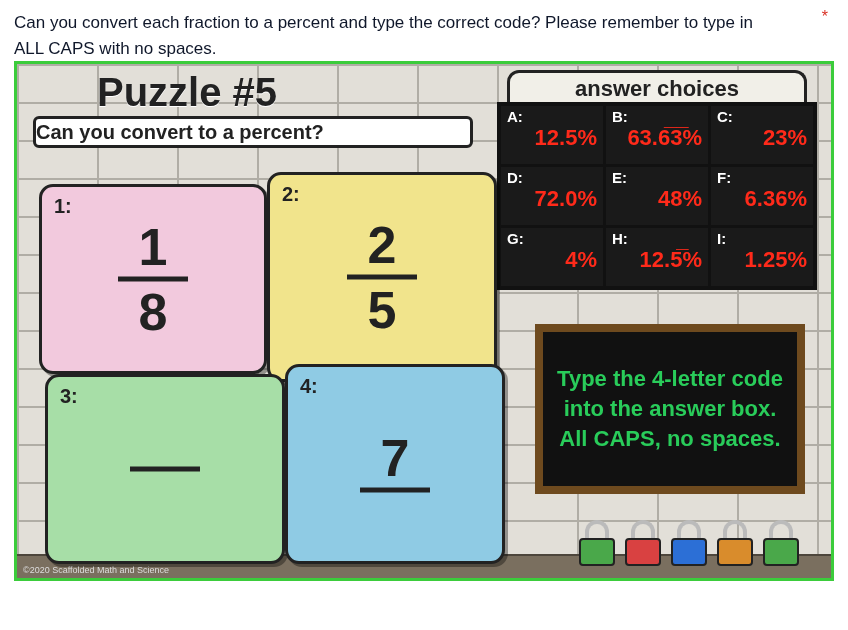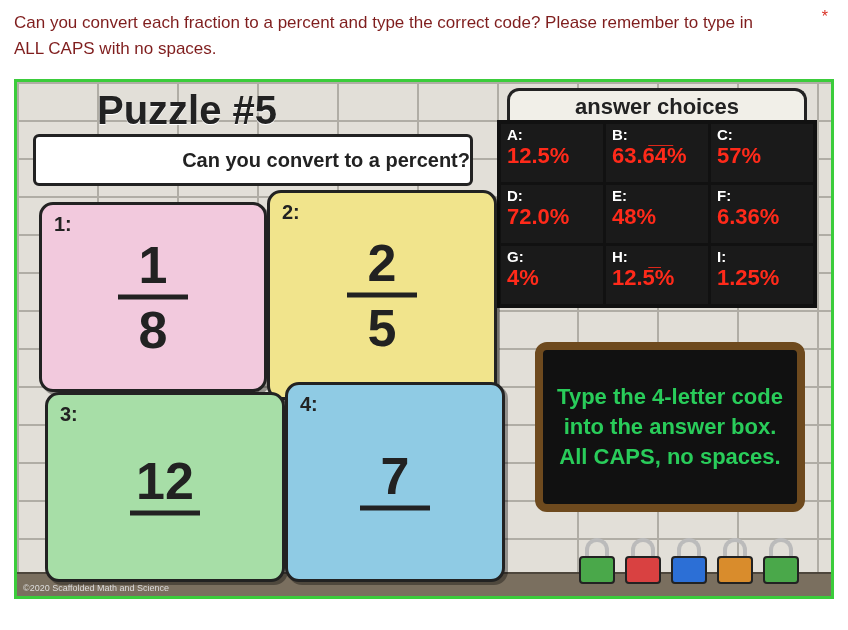--- a/index.html
+++ b/index.html
@@ -13,23 +13,22 @@
   }
   .asterisk {
     position: absolute;
     top: 8px;
     right: 20px;
     color: #d93025;
     font-size: 16px;
   }
   .question-text {
     font-size: 17px;
-    color: #7f1d1d;
+    color: #0f172a;
     line-height: 1.5;
-    margin-bottom: 18px;
     max-width: 760px;
   }
   .puzzle-container {
     border: 3px solid #3bcc3b;
     width: 820px;
     height: 520px;
     position: relative;
     background: #8b5cf6;
     overflow: hidden;
   }
@@ -61,27 +60,27 @@
     font-size: 40px;
     font-weight: bold;
     color: #222;
     text-shadow: 0 1px 0 #fff;
   }
   .subtitle-box {
     position: absolute;
     top: 52px;
     left: 16px;
     width: 440px;
-    height: 52px;
+    height: 32px;
     background: #fff;
     border: 3px solid #222;
     border-radius: 6px;
     display: flex;
     align-items: center;
-    justify-content: flex-end;
+    justify-content: flex-start;
     font-family: "Comic Sans MS", cursive, sans-serif;
     font-size: 20px;
     font-weight: bold;
     color: #222;
   }
   
   .answer-tab {
     position: absolute;
     top: 6px;
     right: 24px;
@@ -121,21 +120,21 @@
     font-family: "Comic Sans MS", cursive, sans-serif;
     font-size: 15px;
     font-weight: bold;
     color: #fff;
   }
   .answer-val {
     font-family: "Comic Sans MS", cursive, sans-serif;
     font-size: 22px;
     font-weight: bold;
     color: #ff2a1a;
-    text-align: left;
+    text-align: right;
     line-height: 1;
     margin-top: 2px;
     white-space: nowrap;
   }
   
   .card {
     position: absolute;
     border: 3px solid #222;
     border-radius: 14px;
     box-shadow: 3px 3px 0 rgba(0,0,0,.35);
@@ -175,21 +174,21 @@
   .card4 { top: 300px; left: 268px; width: 220px; height: 200px; background: #8fcbe4; z-index:4;}
   
   .blackboard {
     position: absolute;
     top: 260px;
     right: 26px;
     width: 270px;
     height: 170px;
     background: #111;
     border: 8px solid #6e4a1e;
-    border-radius: 12px;
+    border-radius: 0;
     display: flex;
     align-items: center;
     justify-content: center;
     text-align: center;
     padding: 8px;
   }
   .blackboard-text {
     font-family: "Comic Sans MS", cursive, sans-serif;
     font-size: 22px;
     font-weight: bold;
@@ -265,25 +264,25 @@
     <span>answer choices</span>
   </div>
 
   <div class="answer-grid">
     <div class="answer-cell">
       <span class="answer-letter">A:</span>
       <span class="answer-val">12.5%</span>
     </div>
     <div class="answer-cell">
       <span class="answer-letter">B:</span>
-      <span class="answer-val">63.6̅4̅%</span>
+      <span class="answer-val">63.6̅3̅%</span>
     </div>
     <div class="answer-cell">
       <span class="answer-letter">C:</span>
-      <span class="answer-val">57%</span>
+      <span class="answer-val">23%</span>
     </div>
     <div class="answer-cell">
       <span class="answer-letter">D:</span>
       <span class="answer-val">72.0%</span>
     </div>
     <div class="answer-cell">
       <span class="answer-letter">E:</span>
       <span class="answer-val">48%</span>
     </div>
     <div class="answer-cell">
@@ -316,21 +315,20 @@
     <span class="card-label">2:</span>
     <div class="frac">
       <span>2</span>
       <span class="bar"></span>
       <span>5</span>
     </div>
   </div>
   <div class="card card3">
     <span class="card-label">3:</span>
     <div class="frac">
-      <span>12</span>
       <span class="bar"></span>
     </div>
   </div>
   <div class="card card4">
     <span class="card-label">4:</span>
     <div class="frac">
       <span>7</span>
       <span class="bar"></span>
     </div>
   </div>

